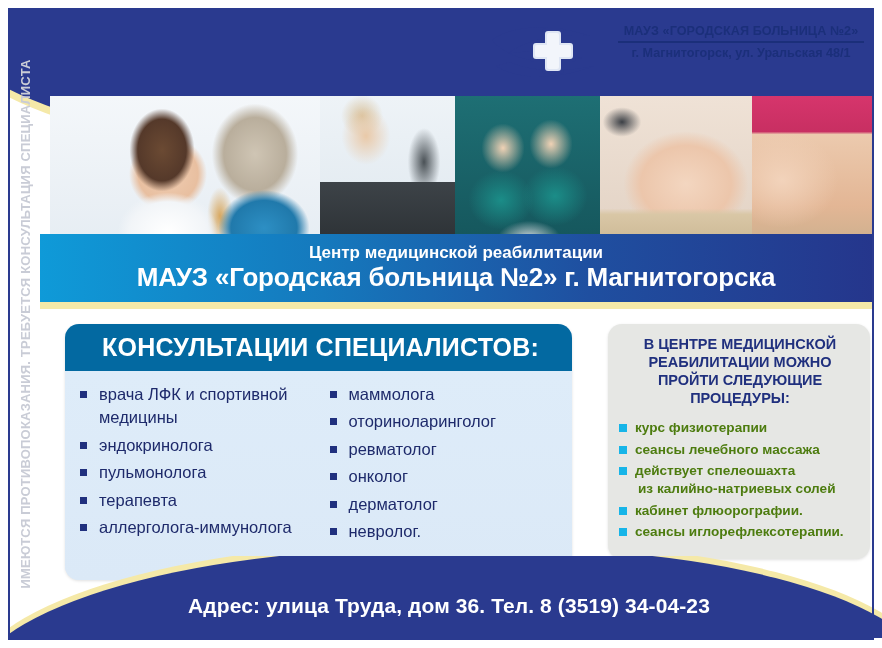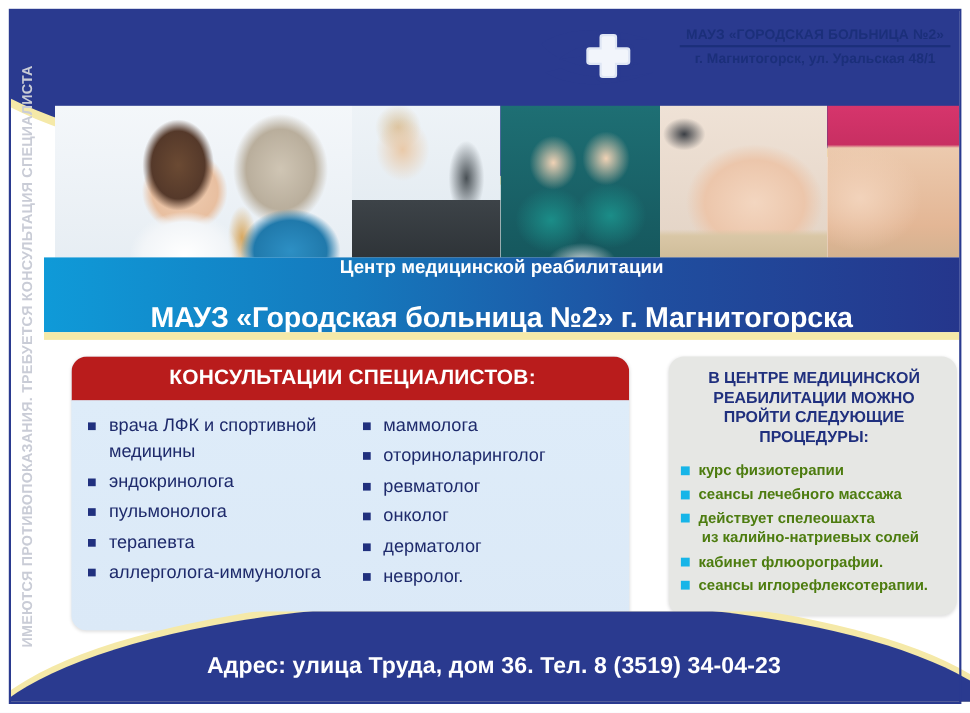--- a/index.html
+++ b/index.html
@@ -190,21 +190,21 @@
     position: absolute;
     left: 40px;
     top: 234px;
     width: 832px;
     height: 68px;
     background: linear-gradient(90deg, #0f9ad8 0%, #1579bd 34%, #1f4fa0 66%, #25368c 100%);
     z-index: 12;
     display: flex;
     flex-direction: column;
     align-items: center;
-    justify-content: space-between;
+    justify-content: center;
   }
   .title-sub {
     color: #ffffff;
     font-size: 17px;
     font-weight: bold;
     line-height: 1.05;
     margin-bottom: 2px;
     white-space: nowrap;
   }
   .title-main {
@@ -240,24 +240,24 @@
     position: absolute;
     left: 25px;
     top: 8px;
     width: 507px;
     border-radius: 14px;
     overflow: hidden;
     background: #ddebf8;
     box-shadow: 0 1px 3px rgba(0,0,0,0.12);
   }
   .consult-head {
-    background: #b91c1c;
+    background: #0369a1;
     color: #ffffff;
     text-align: center;
-    font-size: 19px;
+    font-size: 25px;
     font-weight: bold;
     padding: 9px 0 9px 4px;
     letter-spacing: 0.2px;
   }
   .consult-body {
     display: flex;
     padding: 12px 6px 32px 14px;
     background: linear-gradient(180deg, #deecf9 0%, #dbe9f7 100%);
   }
   .consult-col {

